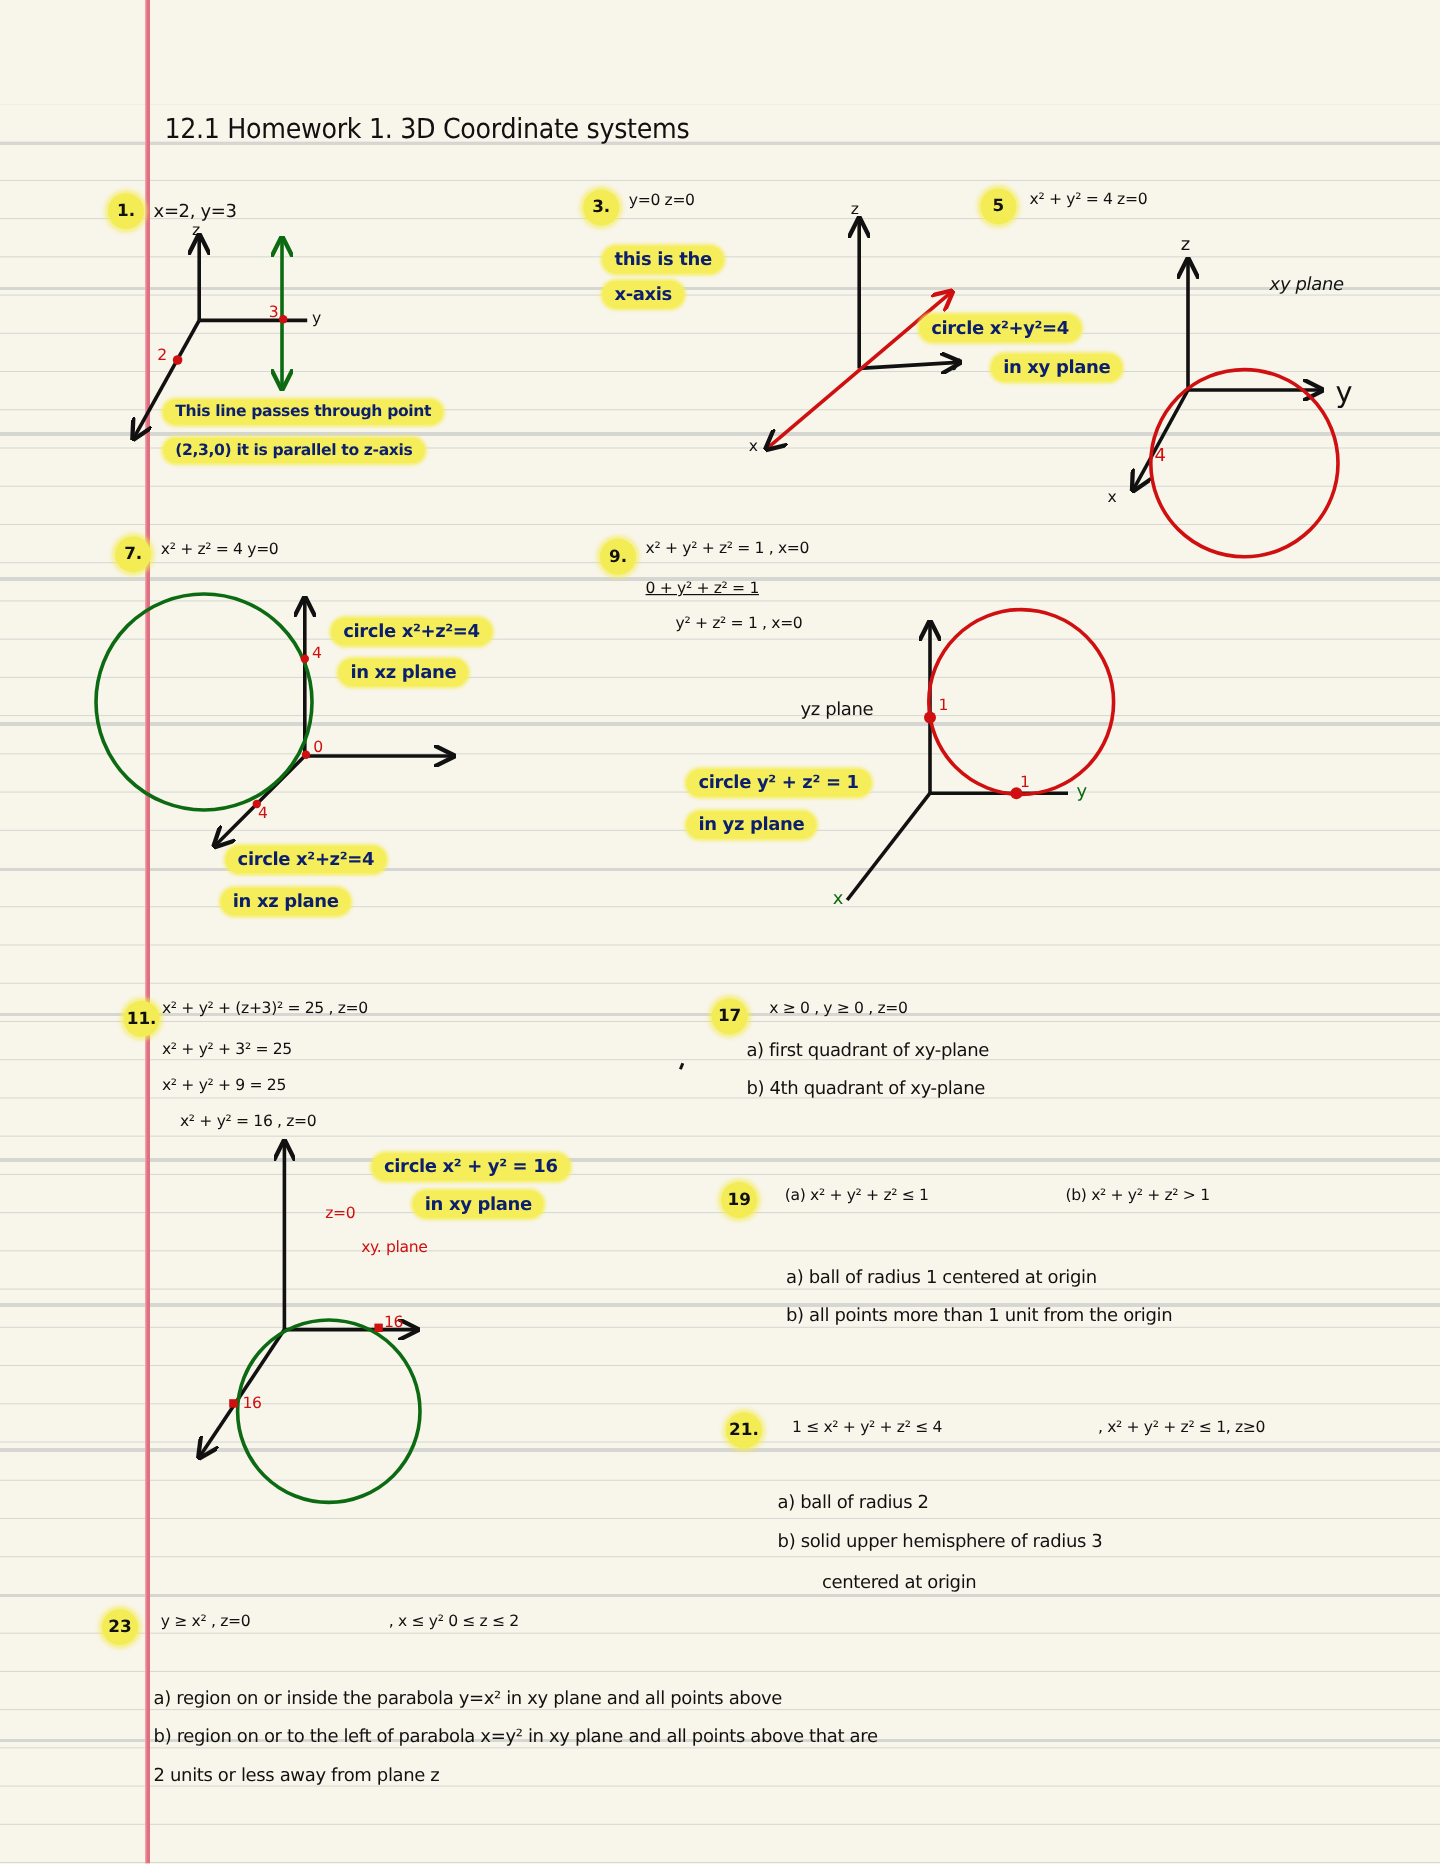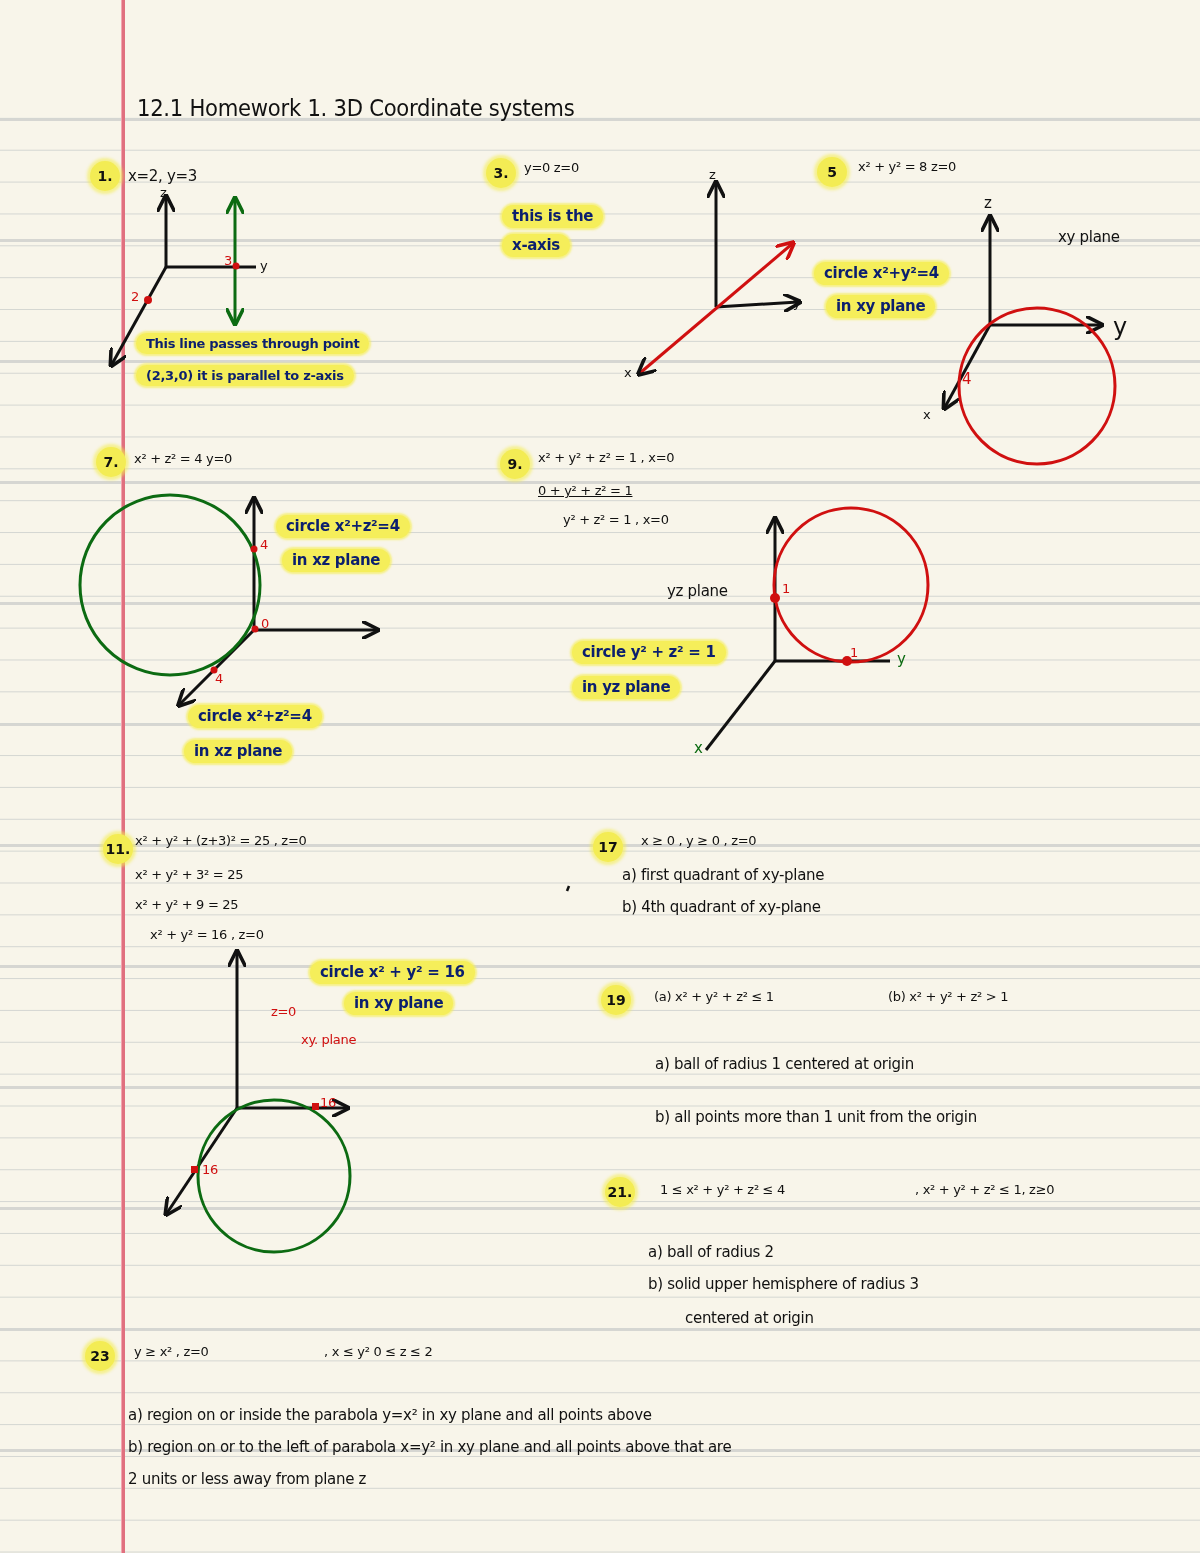--- a/index.html
+++ b/index.html
@@ -132,24 +132,24 @@
 
 <div class="num-badge" style="left:486px; top:158px;">3.</div>
 <div class="t hand eq" style="left:524px; top:161px;">y=0  z=0</div>
 <div class="t hand sm blue hl" style="left:502px; top:205px;">this is the</div>
 <div class="t hand sm blue hl" style="left:502px; top:234px;">x-axis</div>
 <div class="t hand xs" style="left:709px; top:168px;">z</div>
 <div class="t hand xs" style="left:793px; top:296px;">y</div>
 <div class="t hand xs" style="left:624px; top:366px;">x</div>
 
 <div class="num-badge" style="left:817px; top:157px;">5</div>
-<div class="t hand eq" style="left:858px; top:160px;">x² + y² = 8   z=0</div>
+<div class="t hand eq" style="left:858px; top:160px;">x² + y² = 4   z=0</div>
 <div class="t hand sm" style="left:984px; top:196px;">z</div>
-<div class="t hand sm" style="left:1058px; top:230px;">xy plane</div>
-<div class="t hand sm blue hl" style="left:814px; top:262px;text-align:center;">circle x²+y²=4</div>
+<div class="t hand sm" style="left:1058px; top:230px;font-style:italic;">xy plane</div>
+<div class="t hand sm blue hl" style="left:766px; top:262px;text-align:center;">circle x²+y²=4</div>
 <div class="t hand sm blue hl" style="left:826px; top:295px;">in xy plane</div>
 <div class="t hand eq" style="left:1113px; top:315px; font-size:24px;">y</div>
 <div class="t hand eq" style="left:923px; top:408px;">x</div>
 <div class="t hand sm red" style="left:962px; top:372px;">4</div>
 
 <div class="num-badge" style="left:96px; top:447px;">7.</div>
 <div class="t hand eq" style="left:134px; top:452px;">x² + z² = 4    y=0</div>
 <div class="t hand sm blue hl" style="left:276px; top:515px;">circle x²+z²=4</div>
 <div class="t hand sm blue hl" style="left:282px; top:549px;">in xz plane</div>
 <div class="t hand xs red" style="left:260px; top:538px;">4</div>
@@ -184,21 +184,21 @@
 
 <div class="num-badge" style="left:593px; top:832px;">17</div>
 <div class="t hand eq" style="left:641px; top:834px;">x ≥ 0 , y ≥ 0 , z=0</div>
 <div class="t hand sm" style="left:622px; top:868px;">a) first quadrant of xy-plane</div>
 <div class="t hand sm" style="left:622px; top:900px;">b) 4th quadrant of xy-plane</div>
 
 <div class="num-badge" style="left:601px; top:985px;">19</div>
 <div class="t hand eq" style="left:654px; top:990px;">(a) x² + y² + z² ≤ 1</div>
 <div class="t hand eq" style="left:888px; top:990px;">(b) x² + y² + z² &gt; 1</div>
 <div class="t hand sm" style="left:655px; top:1057px;">a) ball of radius 1 centered at origin</div>
-<div class="t hand sm" style="left:655px; top:1089px;margin-top:21px;">b) all points more than 1 unit from the origin</div>
+<div class="t hand sm" style="left:655px; top:1089px;">b) all points more than 1 unit from the origin</div>
 
 <div class="num-badge" style="left:605px; top:1177px;">21.</div>
 <div class="t hand eq" style="left:660px; top:1183px;">1 ≤ x² + y² + z² ≤ 4</div>
 <div class="t hand eq" style="left:915px; top:1183px;">, x² + y² + z² ≤ 1,  z≥0</div>
 <div class="t hand sm" style="left:648px; top:1245px;">a) ball of radius 2</div>
 <div class="t hand sm" style="left:648px; top:1277px;">b) solid upper hemisphere of radius 3</div>
 <div class="t hand sm" style="left:685px; top:1311px;">centered at origin</div>
 
 <div class="num-badge" style="left:85px; top:1341px;">23</div>
 <div class="t hand eq" style="left:134px; top:1345px;">y ≥ x² , z=0</div>

